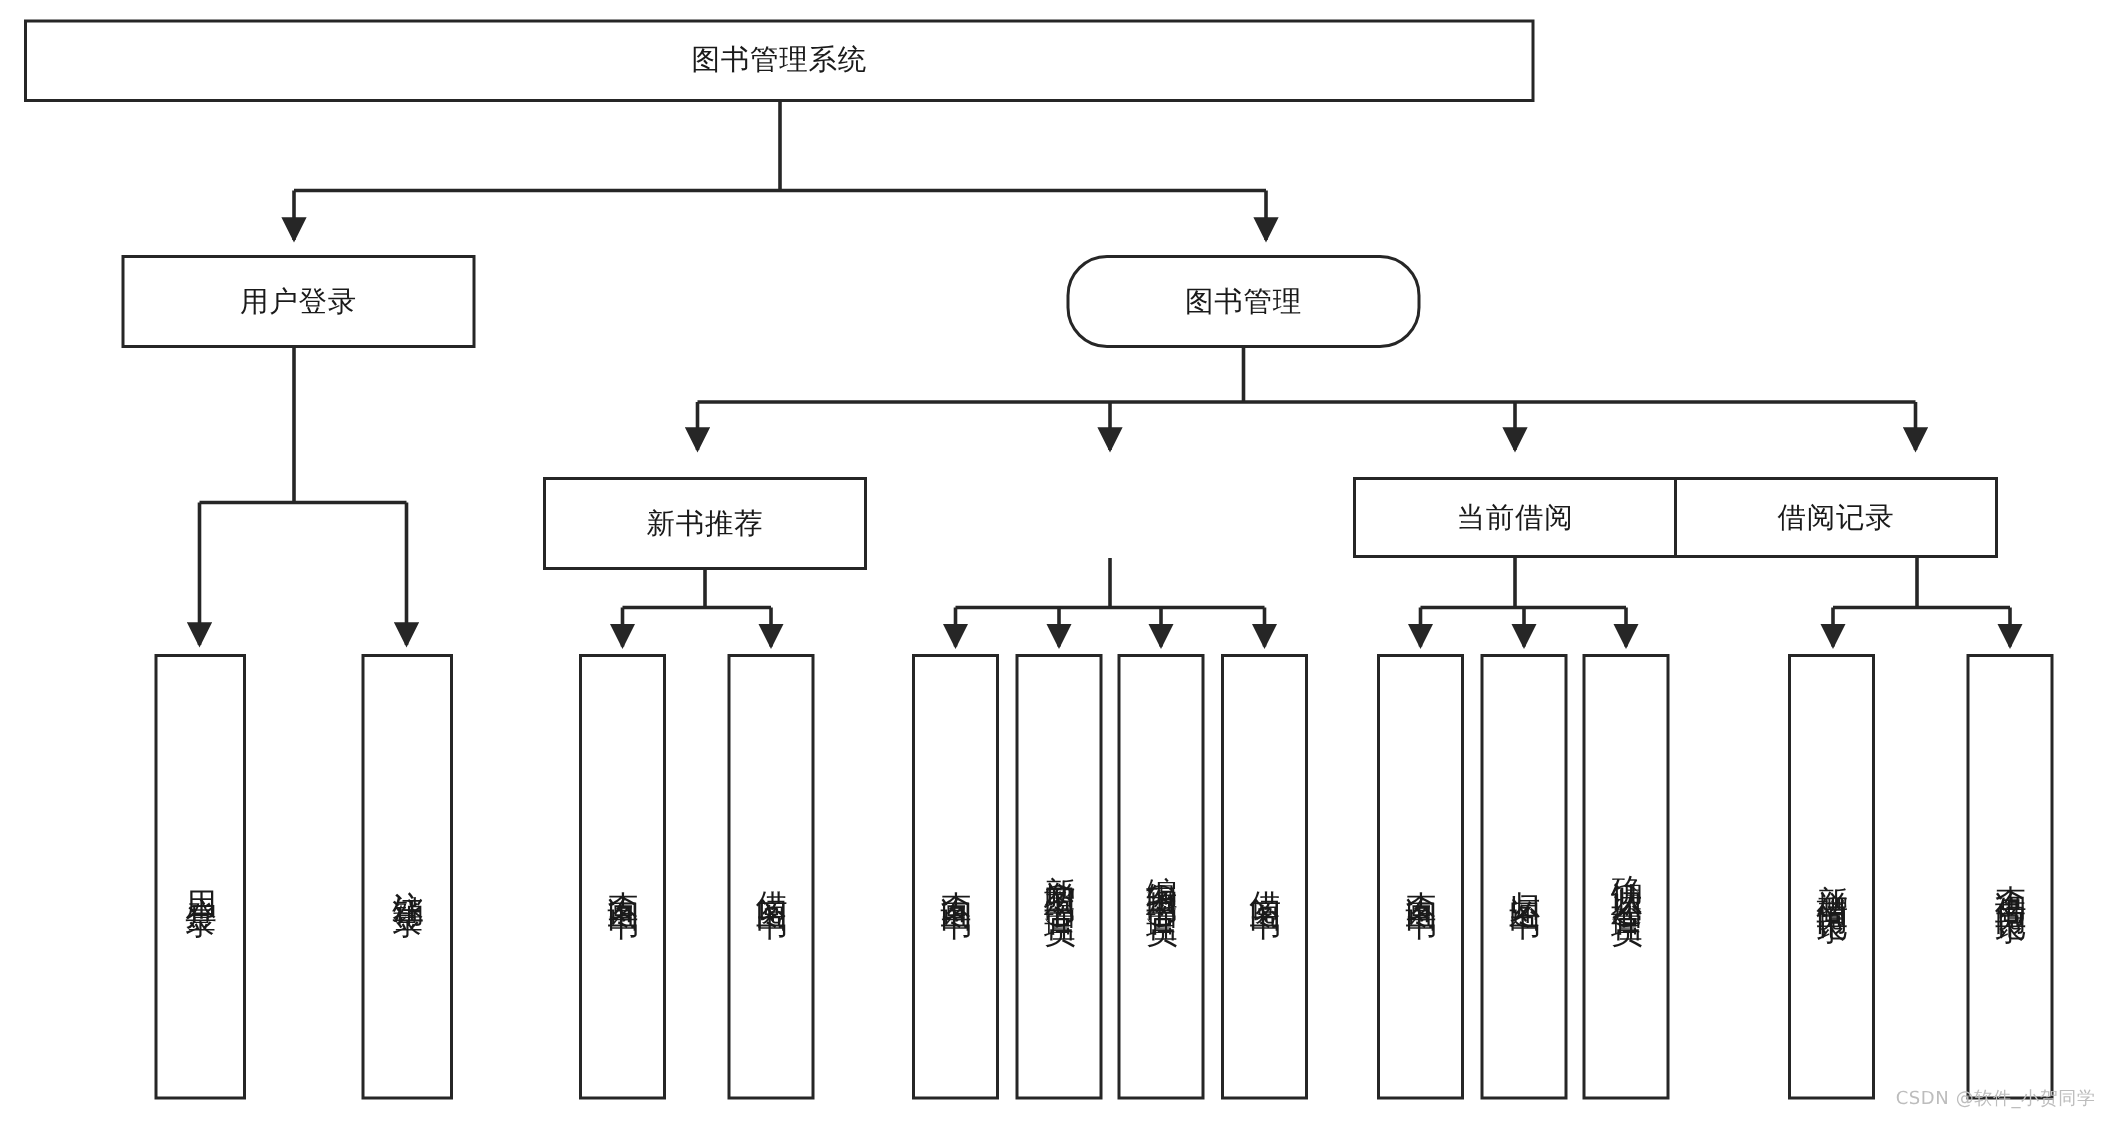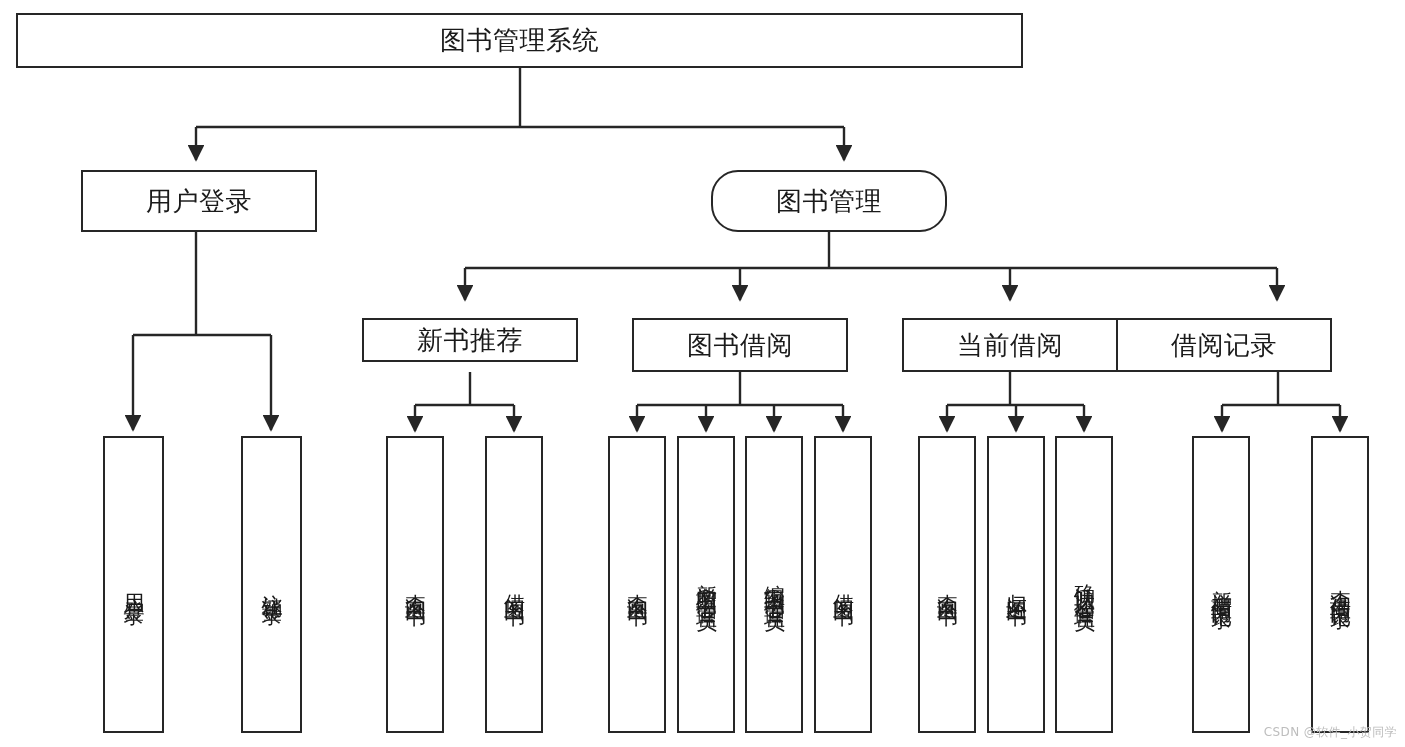--- a/index.html
+++ b/index.html
@@ -30,21 +30,21 @@
     position: absolute;
     box-sizing: border-box;
     background: #ffffff;
     border: 2px solid #262626;
     display: flex;
     align-items: center;
     justify-content: center;
   }
   .node-label {
     color: #1a1a1a;
-    font-size: 26px;
+    font-size: 19px;
     line-height: 1.18;
     letter-spacing: 0.5px;
     white-space: nowrap;
     text-align: center;
   }
   .node-box.vertical {
     align-items: center;
     justify-content: center;
   }
   .node-box.vertical .node-label {
@@ -139,27 +139,24 @@
   </div>
 
   <div class="node-box" style="left:81px; top:170px; width:236px; height:62px;">
     <span class="node-label">用户登录</span>
   </div>
 
   <div class="node-box" style="left:711px; top:170px; width:236px; height:62px;border-radius:27px;">
     <span class="node-label">图书管理</span>
   </div>
 
-  <div class="node-box" style="left:362px; top:318px; width:216px; height:44px;">
+  <div class="node-box" style="left:362px; top:318px; width:216px; height:62px;">
     <span class="node-label">新书推荐</span>
   </div>
 
-  <div class="node-box" style="left:632px; top:318px; width:216px; height:54px;">
-    <span class="node-label">图书借阅</span>
-  </div>
 
   <div class="node-box" style="left:902px; top:318px; width:216px; height:54px;">
     <span class="node-label">当前借阅</span>
   </div>
 
   <div class="node-box" style="left:1116px; top:318px; width:216px; height:54px;">
     <span class="node-label">借阅记录</span>
   </div>
 
   <div class="node-box vertical" style="left:103px; top:436px; width:61px; height:297px;">

